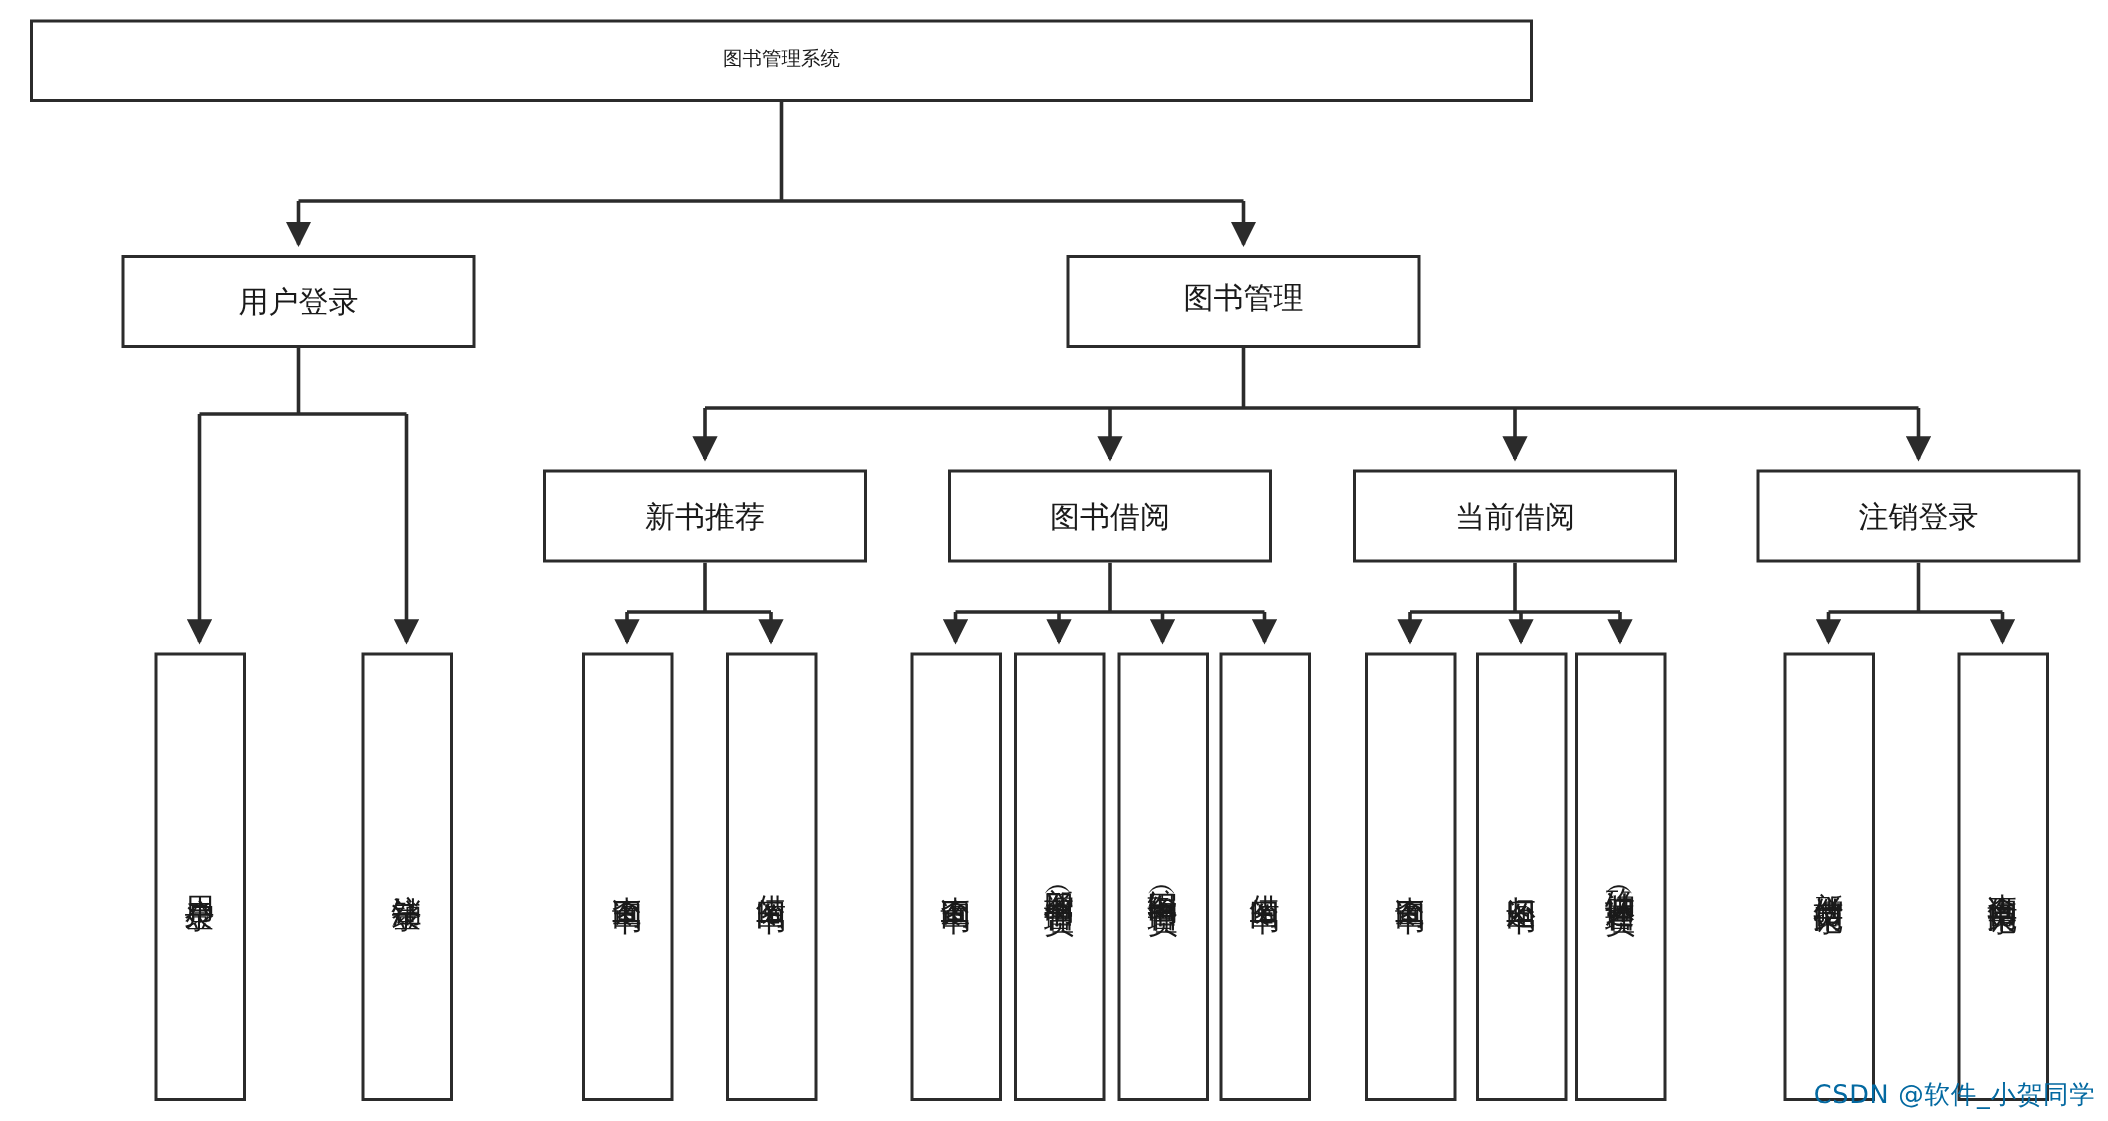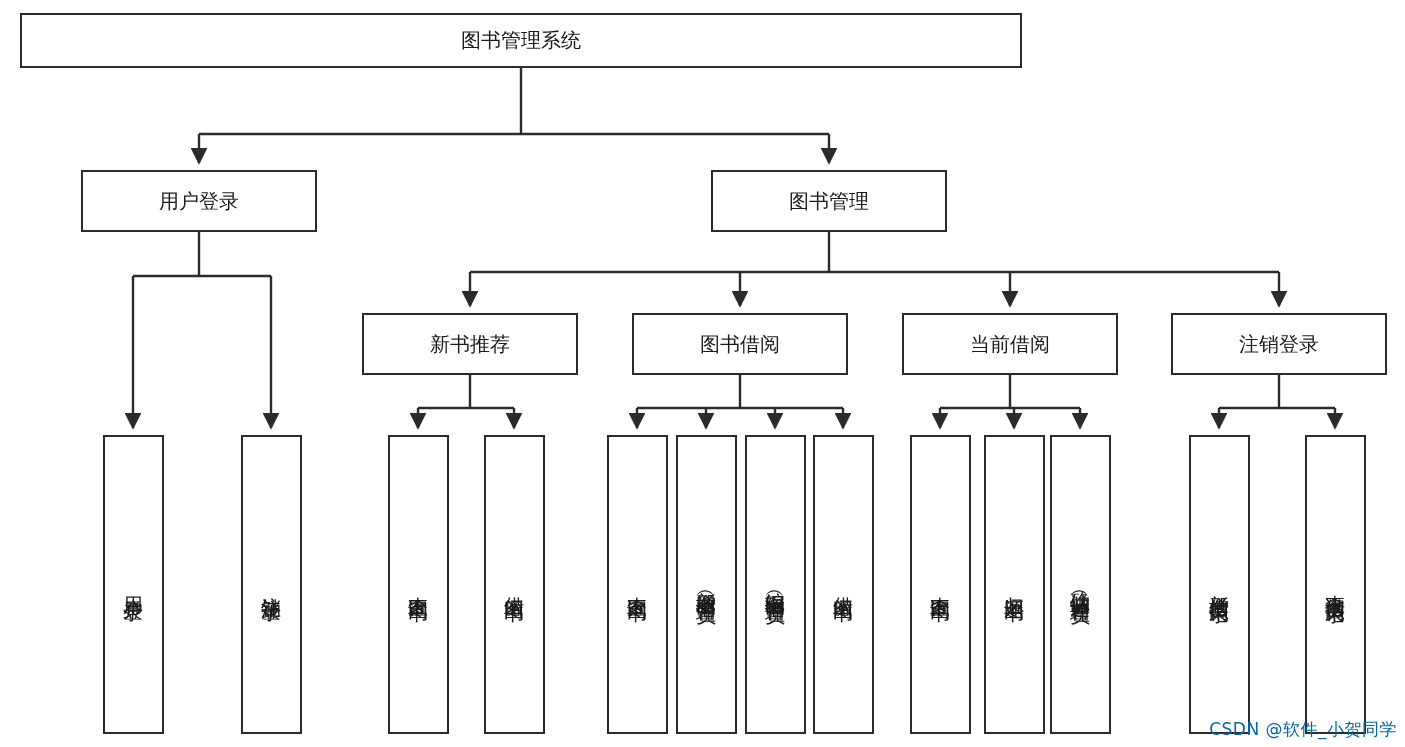--- a/index.html
+++ b/index.html
@@ -30,21 +30,21 @@
     box-sizing: border-box;
     background: #ffffff;
     border: 2px solid #2b2b2b;
     display: flex;
     align-items: center;
     justify-content: center;
     color: #1a1a1a;
     z-index: 2;
   }
   .node.root {
-    font-size: 20px;
+    font-size: 13px;
   }
   .node.lvl2 {
     font-size: 20px;
   }
   .node.lvl3 {
     font-size: 20px;
   }
   .node.leaf {
     font-size: 20px;
   }
@@ -126,21 +126,21 @@
     </g>
   </svg>
 
   <div class="node root" id="node-root" style="left: 20px; top: 13px; width: 1002px; height: 55px;">
     <span class="node-label">图书管理系统</span>
   </div>
 
   <div class="node lvl2" id="node-user-login" style="left: 81px; top: 170px; width: 236px; height: 62px;">
     <span class="node-label">用户登录</span>
   </div>
-  <div class="node lvl2" id="node-book-manage" style="left: 711px; top: 170px; width: 236px; height: 62px;">
+  <div class="node lvl2" id="node-book-manage" style="left: 711px; top: 170px; width: 236px; height: 62px; font-family: Liberation Mono, monospace;">
     <span class="node-label">图书管理</span>
   </div>
 
   <div class="node lvl3" id="node-new-book-rec" style="left: 362px; top: 313px; width: 216px; height: 62px;">
     <span class="node-label">新书推荐</span>
   </div>
   <div class="node lvl3" id="node-current-borrow" style="left: 902px; top: 313px; width: 216px; height: 62px;">
     <span class="node-label">当前借阅</span>
   </div>
   <div class="node lvl3" id="node-book-borrow" style="left: 632px; top: 313px; width: 216px; height: 62px;">

